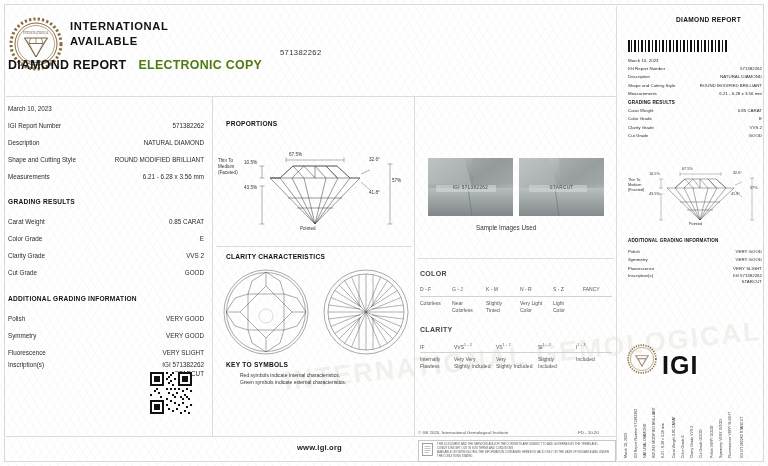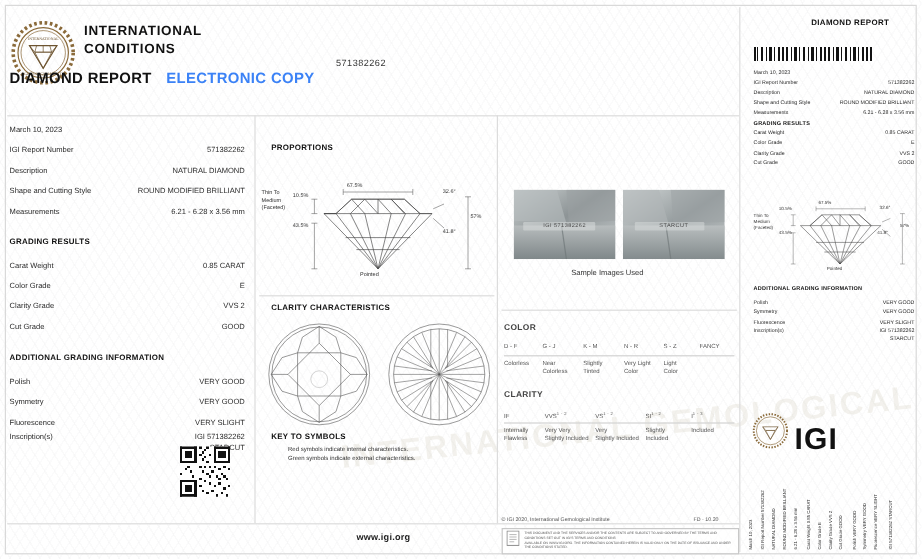--- a/index.html
+++ b/index.html
@@ -42,21 +42,21 @@
   
   .z{position:absolute;z-index:3;}
   .sec-title{font-size:6.6px;font-weight:bold;letter-spacing:.25px;color:#111;}
 
   
   .logo-wrap{position:absolute;left:9px;top:17px;width:54px;height:54px;z-index:3;}
   .brand{position:absolute;left:70px;top:19px;z-index:3;}
   .brand div{font-size:11.2px;font-weight:bold;letter-spacing:.6px;line-height:14.6px;color:#111;}
   .report-line{position:absolute;left:8px;top:58px;z-index:3;display:flex;gap:12px;align-items:baseline;}
   .report-line .t1{font-size:12.4px;font-weight:bold;letter-spacing:.3px;color:#111;}
-  .report-line .t2{font-size:12.4px;font-weight:bold;letter-spacing:.3px;color:#3b82f6;}
+  .report-line .t2{font-size:12.4px;font-weight:bold;letter-spacing:.3px;color:#4d7c0f;}
 
   .centernum{position:absolute;left:280px;top:48px;z-index:3;font-size:7.6px;color:#333;letter-spacing:.4px;}
 
   
   #left-col{left:8px;top:100px;width:196px;}
   .lrow{height:17px;display:flex;justify-content:space-between;align-items:center;font-size:6.3px;color:#2b2b2b;}
   .lrow .v{text-align:right;}
 
   
   #prop-title{left:226px;top:120px;}
@@ -139,21 +139,21 @@
       <circle cx="27" cy="27" r="18.5" fill="none" stroke="#8a6a3a" stroke-width=".6"></circle>
       <polygon points="15.5,21 38.5,21 27,40" fill="none" stroke="#6d5430" stroke-width=".9"></polygon>
       <path d="M15.5 21 L20 26.5 L34 26.5 L38.5 21 M20 26.5 L27 40 M34 26.5 L27 40 M20 26.5 L34 26.5 M21.5 21 L20 26.5 M32.5 21 L34 26.5 M27 21 L27 26.5" fill="none" stroke="#6d5430" stroke-width=".6"></path>
       <text x="27" y="16.5" font-size="3.2" text-anchor="middle" fill="#6d5430" font-family="Liberation Serif, serif">INTERNATIONAL</text>
       <text x="27" y="45.5" font-size="3.2" text-anchor="middle" fill="#6d5430" font-family="Liberation Serif, serif">GEMOLOGICAL INST.</text>
     </svg>
   </div>
 
   <div class="brand">
     <div>INTERNATIONAL</div>
-    <div>CONDITIONS</div>
+    <div>AVAILABLE</div>
   </div>
 
   <div class="report-line">
     <div class="t1">DIAMOND REPORT</div>
     <div class="t2">ELECTRONIC COPY</div>
   </div>
 
   <div class="centernum">571382262</div>
 
   <div class="z" id="left-col">

